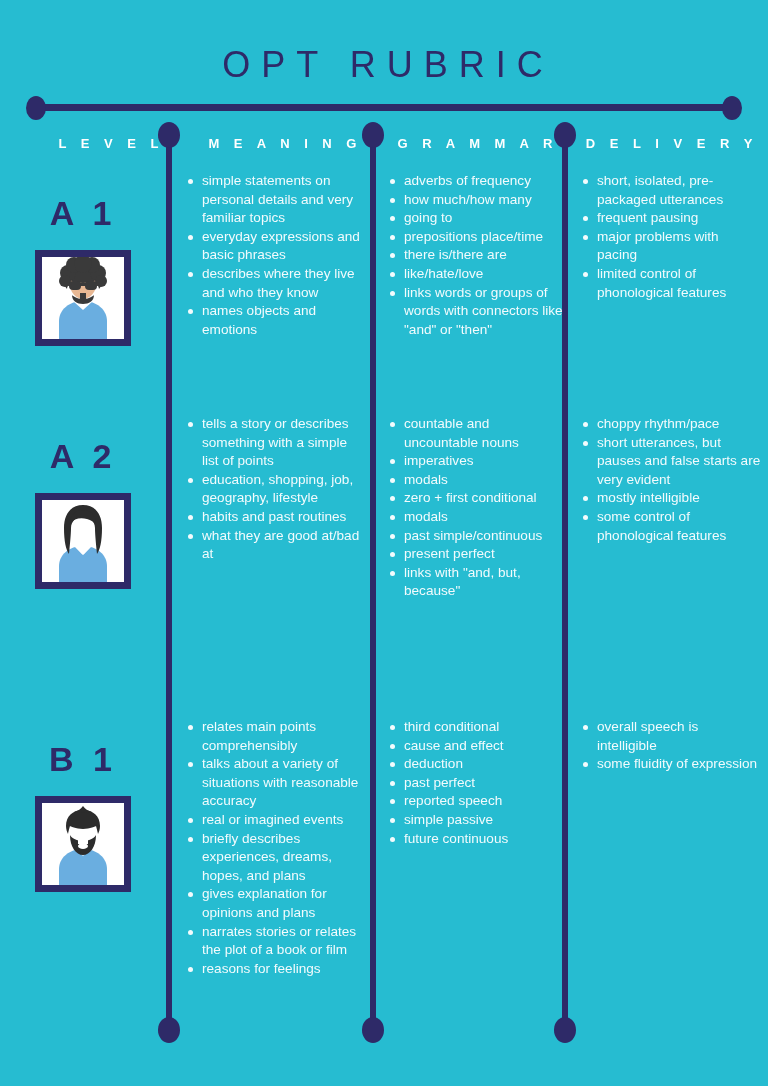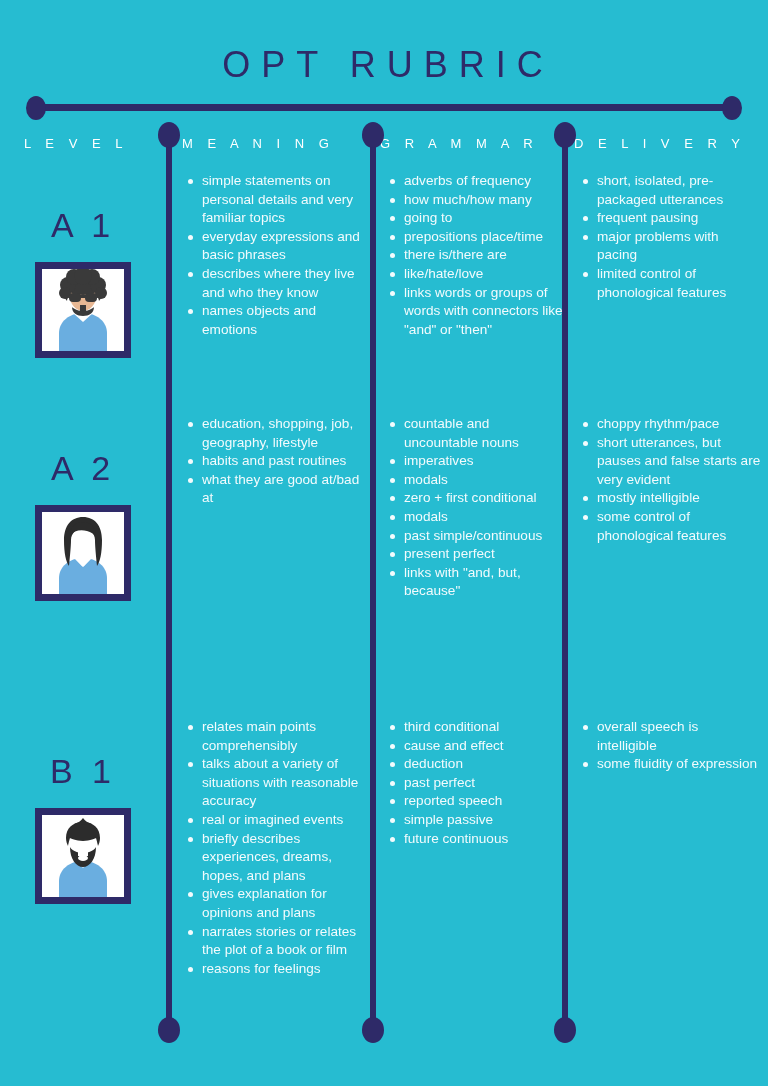--- a/index.html
+++ b/index.html
@@ -50,22 +50,22 @@
   .rail-dot.left  { left: -10px; }
   .rail-dot.right { right: -10px; }
 
   
   .col-head {
     position: absolute;
     top: 136px;
     font-size: 13px;
     letter-spacing: 5.5px;
     color: #ffffff;
-    font-weight: 400;
-    text-align: left;
+    font-weight: 700;
+    text-align: right;
   }
   .col-head.level    { left: 24px;  width: 140px; }
   .col-head.meaning  { left: 182px; width: 180px; }
   .col-head.grammar  { left: 380px; width: 178px; }
   .col-head.delivery { left: 574px; width: 184px; }
 
   
   .vline {
     position: absolute;
     top: 126px;
@@ -102,23 +102,23 @@
   .level-cell {
     position: absolute;
     left: 0;
     width: 166px;
     text-align: center;
   }
   .level-label {
     font-size: 34px;
     letter-spacing: 5px;
     color: #2e2a68;
-    font-weight: 400;
+    font-weight: 700;
     line-height: 1;
-    margin-top: 36px;
+    margin-top: 24px;
   }
   .avatar-frame {
     width: 96px;
     height: 96px;
     margin: 20px auto 0;
     border: 7px solid #2e2a68;
     background: #ffffff;
     display: flex;
     align-items: flex-end;
     justify-content: center;
@@ -244,20 +244,21 @@
       <path d="M30 44l11 11 11-11c-3-2-7-3-11-3s-8 1-11 3z" fill="#ffffff"></path>
       <path d="M28 40l13 14M54 40L41 54" stroke="#ffffff" stroke-width="1.6" fill="none"></path>
       <ellipse cx="41" cy="28" rx="13" ry="16" fill="#ffffff"></ellipse>
       <path d="M41 5C29 5 22 14 22 28c0 13 2 22 5 26 1-10 2-20 2-26 0-7 6-12 12-12s12 5 12 12c0 6 1 16 2 26 3-4 5-13 5-26C60 14 53 5 41 5z" fill="#2c2c2c"></path>
       <path d="M41 10c-8 0-13 6-13 13 4-4 10-6 17-4 4 1 7 3 9 6 0-9-5-15-13-15z" fill="#2c2c2c"></path>
     </svg>
         </div>
       </div>
       <div class="list-col c-meaning">
         <ul>
+          <li>tells a story or describes something with a simple list of points</li>
           <li>education, shopping, job, geography, lifestyle</li>
           <li>habits and past routines</li>
           <li>what they are good at/bad at</li>
         </ul>
       </div>
       <div class="list-col c-grammar">
         <ul>
           <li>countable and uncountable nouns</li>
           <li>imperatives</li>
           <li>modals</li>

